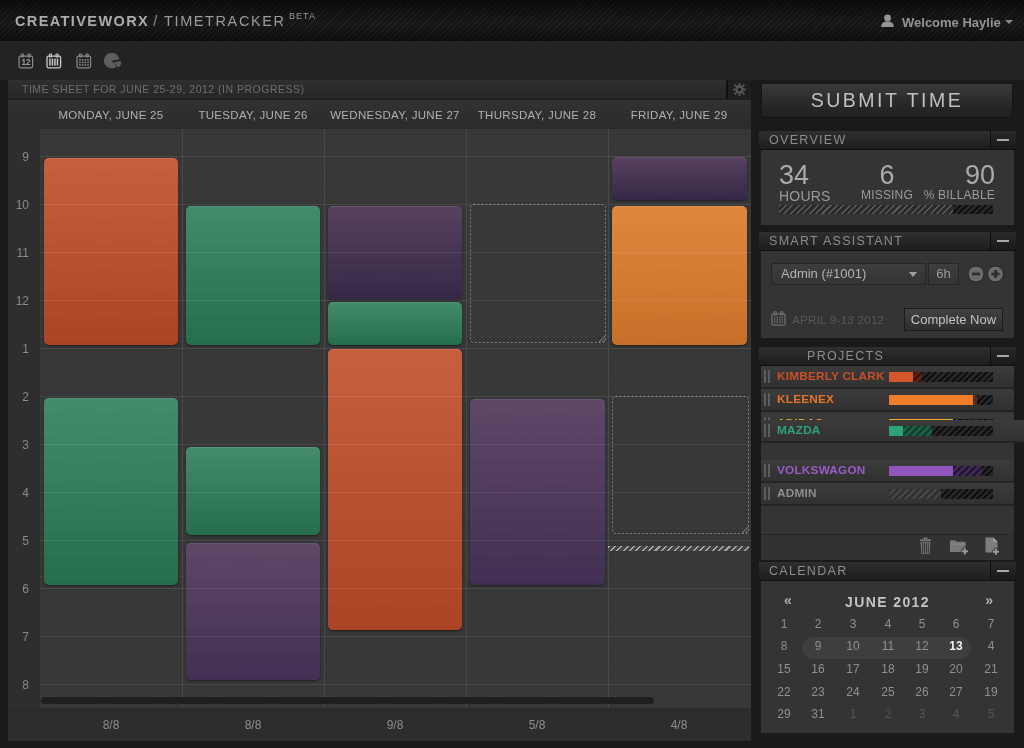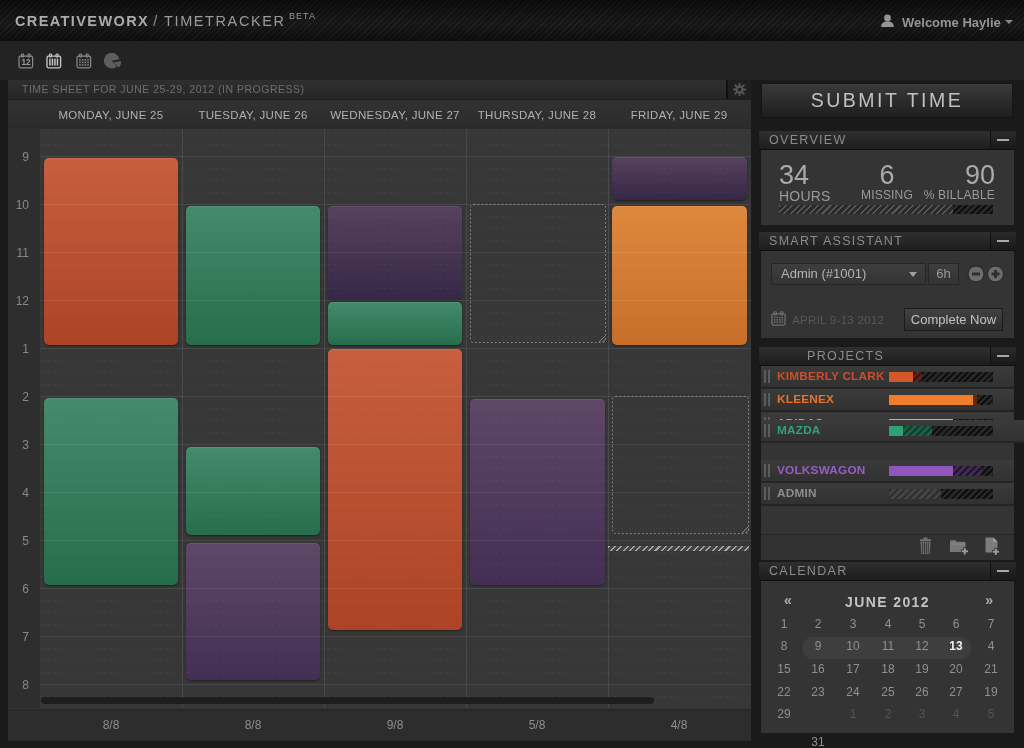--- a/index.html
+++ b/index.html
@@ -380,19 +380,19 @@
     <div style="position:absolute;left:180px;top:582px;width:34px;text-align:center;font-size:12px;color:#909090;font-weight:normal;">20</div>
     <div style="position:absolute;left:215px;top:582px;width:34px;text-align:center;font-size:12px;color:#909090;font-weight:normal;">21</div>
     <div style="position:absolute;left:8px;top:605px;width:34px;text-align:center;font-size:12px;color:#909090;font-weight:normal;">22</div>
     <div style="position:absolute;left:42px;top:605px;width:34px;text-align:center;font-size:12px;color:#909090;font-weight:normal;">23</div>
     <div style="position:absolute;left:77px;top:605px;width:34px;text-align:center;font-size:12px;color:#909090;font-weight:normal;">24</div>
     <div style="position:absolute;left:112px;top:605px;width:34px;text-align:center;font-size:12px;color:#909090;font-weight:normal;">25</div>
     <div style="position:absolute;left:146px;top:605px;width:34px;text-align:center;font-size:12px;color:#909090;font-weight:normal;">26</div>
     <div style="position:absolute;left:180px;top:605px;width:34px;text-align:center;font-size:12px;color:#909090;font-weight:normal;">27</div>
     <div style="position:absolute;left:215px;top:605px;width:34px;text-align:center;font-size:12px;color:#909090;font-weight:normal;">19</div>
     <div style="position:absolute;left:8px;top:627px;width:34px;text-align:center;font-size:12px;color:#909090;font-weight:normal;">29</div>
-    <div style="position:absolute;left:42px;top:627px;width:34px;text-align:center;font-size:12px;color:#909090;font-weight:normal;margin-top:28px;">31</div>
+    <div style="position:absolute;left:42px;top:627px;width:34px;text-align:center;font-size:12px;color:#909090;font-weight:normal;">31</div>
     <div style="position:absolute;left:77px;top:627px;width:34px;text-align:center;font-size:12px;color:#555555;font-weight:normal;">1</div>
     <div style="position:absolute;left:112px;top:627px;width:34px;text-align:center;font-size:12px;color:#555555;font-weight:normal;">2</div>
     <div style="position:absolute;left:146px;top:627px;width:34px;text-align:center;font-size:12px;color:#555555;font-weight:normal;">3</div>
     <div style="position:absolute;left:180px;top:627px;width:34px;text-align:center;font-size:12px;color:#555555;font-weight:normal;">4</div>
     <div style="position:absolute;left:215px;top:627px;width:34px;text-align:center;font-size:12px;color:#555555;font-weight:normal;">5</div>
 
 </div>
 </body></html>

